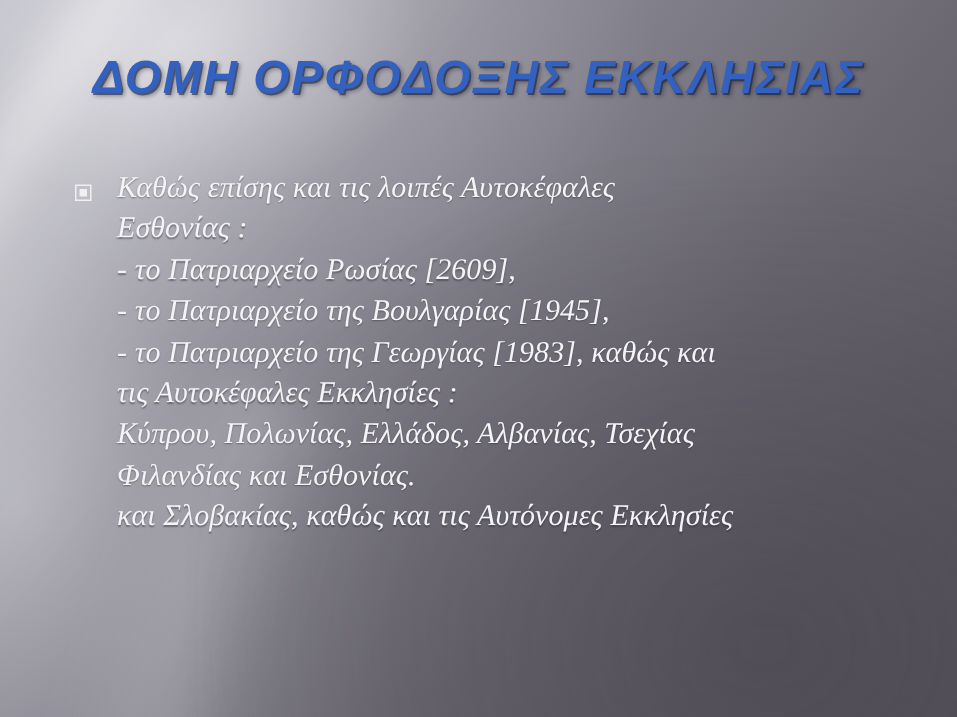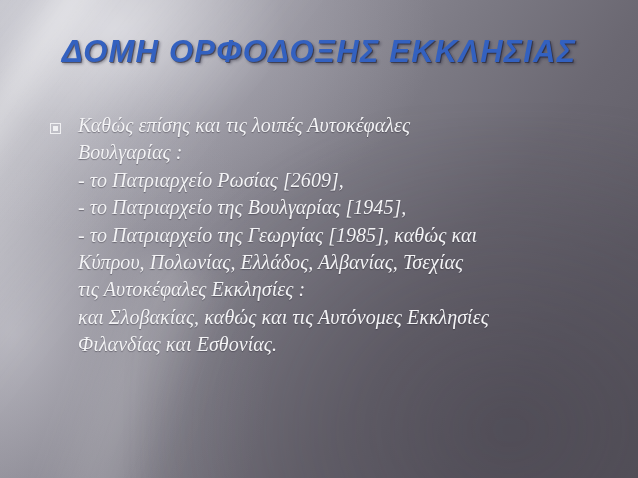--- a/index.html
+++ b/index.html
@@ -153,25 +153,25 @@
   <div id="streak-lower"></div>
   <div id="shade-br"></div>
 
   <div id="title">ΔΟΜΗ ΟΡΦΟΔΟΞΗΣ ΕΚΚΛΗΣΙΑΣ</div>
 
   <div id="body-block">
     <div id="bullet-row">
       <span id="bullet-icon"></span>
       <ul id="body-text">
           <li>Καθώς επίσης και τις λοιπές Αυτοκέφαλες</li>
-          <li>Βουλγαρίας :</li>
+          <li>Εσθονίας :</li>
           <li>- το Πατριαρχείο Ρωσίας [2609],</li>
           <li>- το Πατριαρχείο της Βουλγαρίας [1945],</li>
-          <li>- το Πατριαρχείο της Γεωργίας [1985], καθώς και</li>
+          <li>- το Πατριαρχείο της Γεωργίας [1983], καθώς και</li>
+          <li>τις Αυτοκέφαλες Εκκλησίες :</li>
           <li>Κύπρου, Πολωνίας, Ελλάδος, Αλβανίας, Τσεχίας</li>
-          <li>τις Αυτοκέφαλες Εκκλησίες :</li>
+          <li>Φιλανδίας και Εσθονίας.</li>
           <li>και Σλοβακίας, καθώς και τις Αυτόνομες Εκκλησίες</li>
-          <li>Φιλανδίας και Εσθονίας.</li>
         </ul>
     </div>
   </div>
 
 </div>
 
 </body></html>

